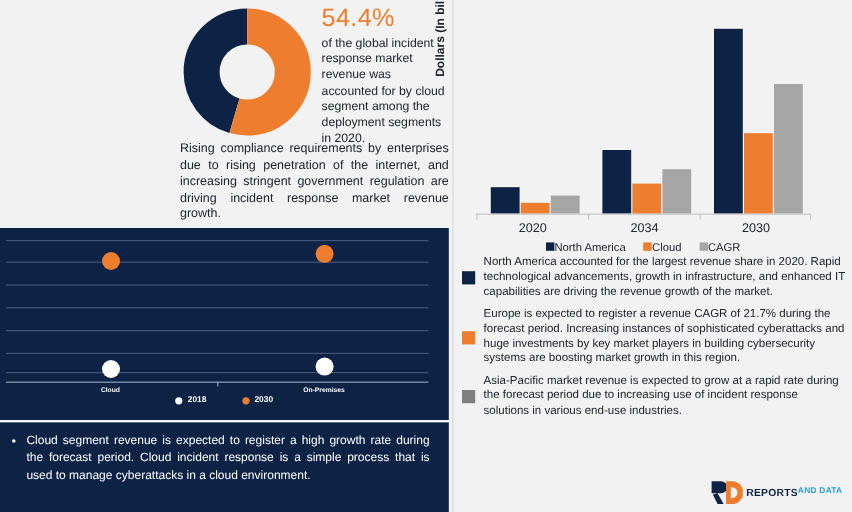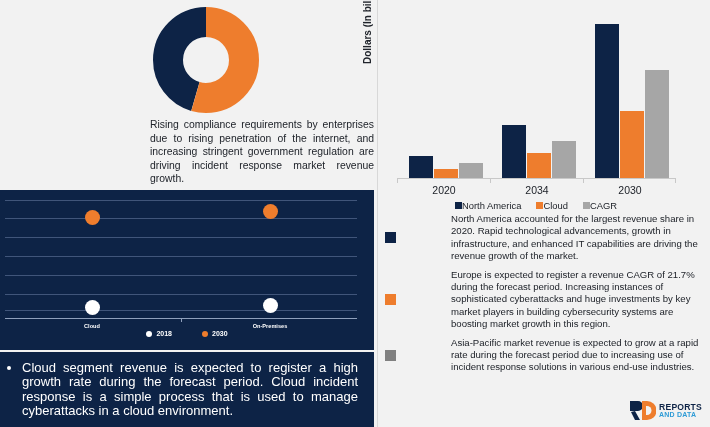--- a/index.html
+++ b/index.html
@@ -56,21 +56,21 @@
   .dp-legend-item{display:flex;align-items:center;gap:4px;}
   .dp-swatch{width:6px;height:6px;border-radius:50%;}
   .dp-legend-text{font-size:7px;color:#ffffff;font-weight:bold;}
 
   .cloud-bullet{
     position:absolute;left:0;top:352px;width:374px;height:75px;
     background:#0d2346;color:#ffffff;
     box-sizing:border-box;padding:9px 16px 0 10px;
   }
   .cloud-bullet ul{margin:0;padding-left:12px;}
-  .cloud-bullet li{font-size:13px;line-height:14.4px;text-align:justify;}
+  .cloud-bullet li{font-size:10px;line-height:14.4px;text-align:justify;}
 
   
   .chart-area{position:absolute;left:364px;top:4px;width:320px;height:205px;}
   .y-axis-title{
     position:absolute;left:-2px;top:60px;
     font-size:10px;font-weight:bold;color:#20242b;
     transform:rotate(-90deg);transform-origin:left top;
     white-space:nowrap;
   }
   .plot{position:absolute;left:33px;top:14px;width:278px;height:160px;}
@@ -87,28 +87,28 @@
   .bar-legend{
     position:absolute;left:33px;top:196px;width:278px;
     display:flex;justify-content:center;align-items:center;gap:15px;
   }
   .bl-item{display:flex;align-items:center;gap:0;}
   .bl-swatch{width:7px;height:7px;}
   .bl-text{font-size:9.4px;color:#20242b;}
 
   
   .notes{position:absolute;left:385px;top:213px;width:320px;}
-  .note{display:flex;align-items:center;margin-bottom:6px;gap:48px;}
+  .note{display:flex;align-items:center;margin-bottom:6px;}
   .note-swatch{width:11px;height:11px;flex:0 0 11px;margin-right:7px;}
   .note-text{font-size:9.6px;line-height:12.4px;color:#20242b;}
 
   
   .logo{position:absolute;right:8px;bottom:6px;display:flex;align-items:center;gap:3px;}
   .logo-mark{width:27px;height:21px;}
-  .logo-words{display:flex;flex-direction:column;line-height:1;}
+  .logo-words{display:flex;flex-direction:row;line-height:1;}
   .logo-top{font-size:8.6px;font-weight:bold;color:#0d2346;letter-spacing:.2px;}
   .logo-bot{font-size:7px;font-weight:bold;color:#2e9bd6;letter-spacing:.2px;}
 
   .divider-v{position:absolute;left:377px;top:0;width:1px;height:427px;background:#d8d8d8;}
 </style>
 </head>
 <body>
 
 <div class="stage">
 
@@ -117,20 +117,22 @@
 
   <div class="donut-wrap">
     <svg width="108" height="108" viewBox="0 0 108 108">
 
       <circle cx="54" cy="54" r="38" fill="none" stroke="#0d2346" stroke-width="30" stroke-dasharray="108.9 238.8" stroke-dashoffset="-130.0" transform="rotate(-90 54 54)"></circle>
 
       <circle cx="54" cy="54" r="38" fill="none" stroke="#ee7d2d" stroke-width="30" stroke-dasharray="129.9 238.8" stroke-dashoffset="0" transform="rotate(-90 54 54)"></circle>
     </svg>
   </div>
 
+  <div class="stat-pct">54.4%</div>
+  <div class="stat-text">of the global incident response market revenue was accounted for by cloud segment among the deployment segments in 2020.</div>
   <div class="compliance-text">Rising compliance requirements by enterprises due to rising penetration of the internet, and increasing stringent government regulation are driving incident response market revenue growth.</div>
 
   <div class="navy-panel">
     <div class="grid-line" style="top:10px;"></div>
     <div class="grid-line" style="top:28px;"></div>
     <div class="grid-line" style="top:47px;"></div>
     <div class="grid-line" style="top:66px;"></div>
     <div class="grid-line" style="top:85px;"></div>
     <div class="grid-line" style="top:104px;"></div>
     <div class="grid-line" style="top:120px;"></div>

